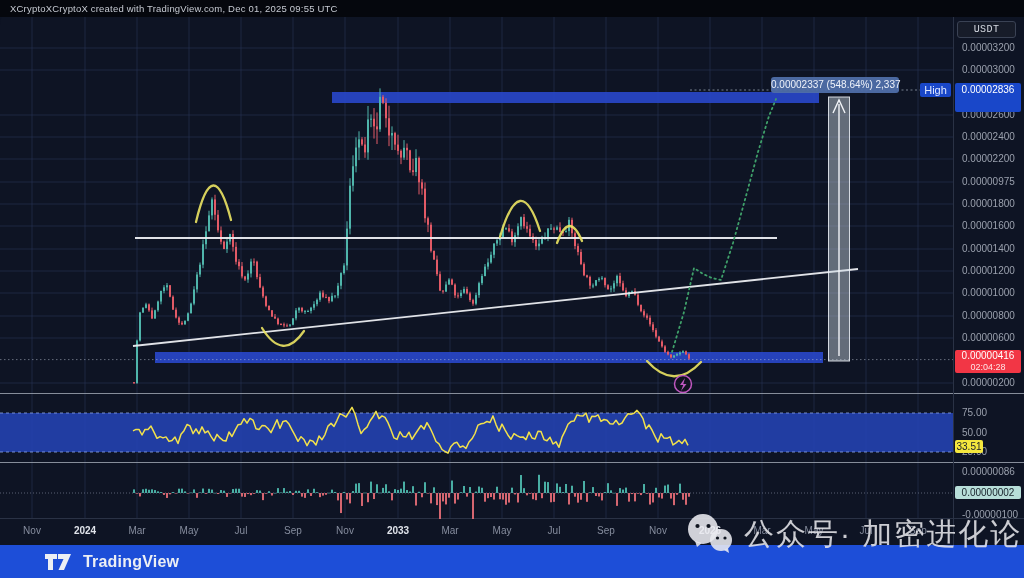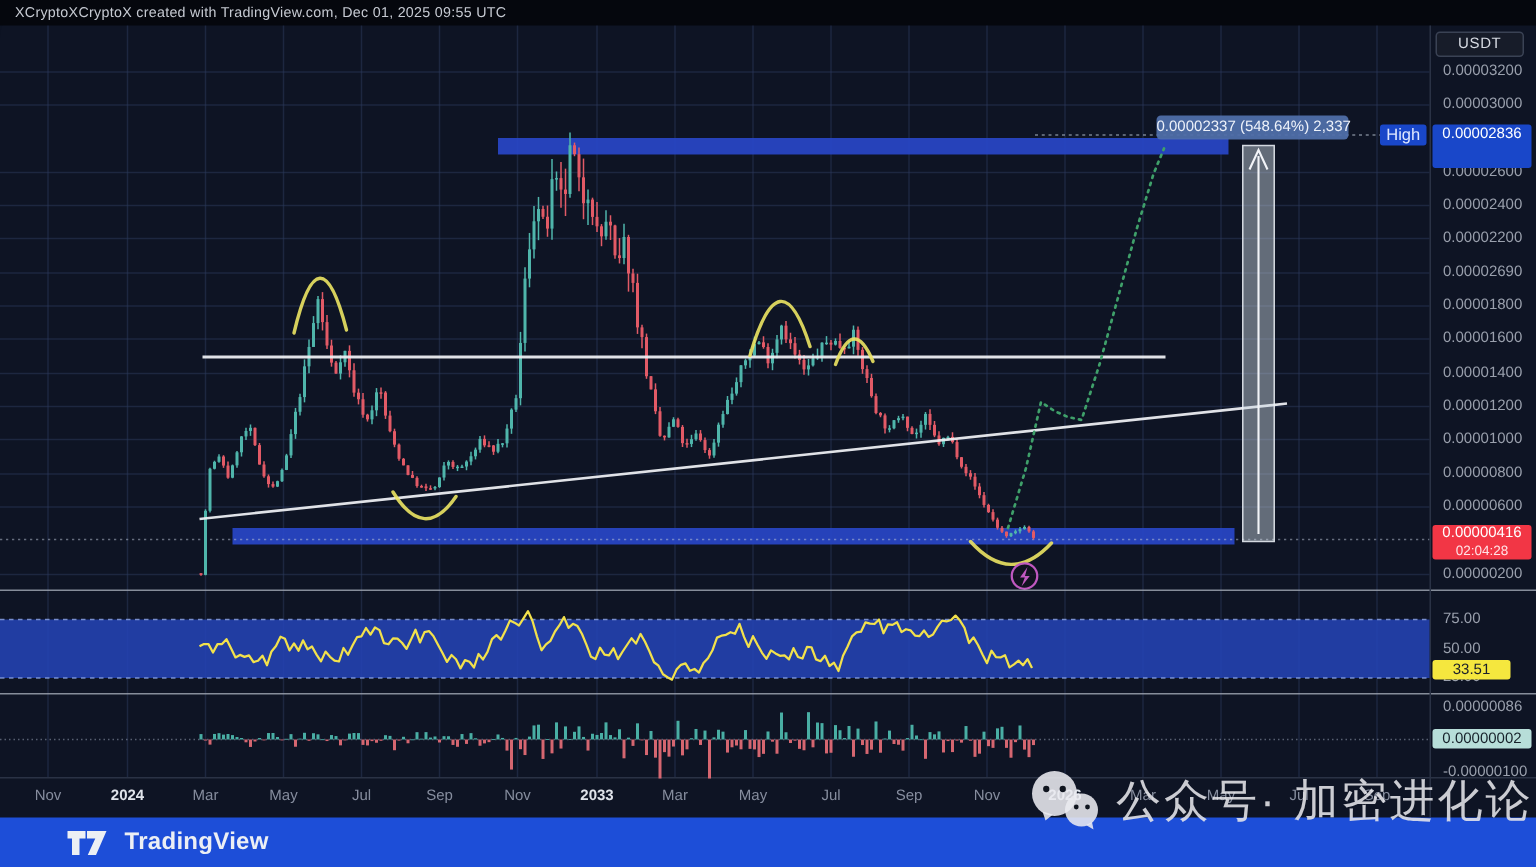--- a/index.html
+++ b/index.html
@@ -7,34 +7,34 @@
   .abs{position:absolute;}
   #stage{position:relative;width:1024px;height:578px;background:#0e1424;border-radius:25px;}
   #topbar{left:0;top:0;width:1024px;height:17px;background:#05070d;color:#c6cad2;font-size:9.5px;
     line-height:17px;padding-left:10px;box-sizing:border-box;letter-spacing:.2px;}
   #legend{left:10px;top:21px;height:15px;font-size:11px;color:#dde1ea;white-space:nowrap;z-index:5;}
   #legend .k{color:#8f97a8;margin-left:7px;font-size:10.5px;}
   #legend .v{color:#e0556a;font-size:10.5px;}
   #legend .chg{color:#e0556a;margin-left:7px;font-size:10.5px;}
   #chart-svg{left:0;top:0;z-index:1;}
   #usdt-btn{left:957px;top:21px;width:57px;height:15px;border:1px solid #3a4254;border-radius:3px;
-    background:#171c29;color:#d6dae2;font-size:10px;text-align:center;line-height:15px;z-index:6;letter-spacing:.4px;}
+    background:#171c29;color:#d6dae2;font-size:10px;text-align:center;line-height:15px;z-index:6;letter-spacing:.4px;font-family:Liberation Mono, monospace;}
   .ptick{position:absolute;left:962px;font-size:10px;color:#9aa0ad;z-index:4;white-space:nowrap;}
   .ttick{position:absolute;top:525px;font-size:10px;color:#868d9e;transform:translateX(-50%);z-index:4;}
   .ttick.year{color:#dfe3ea;font-weight:bold;}
   #high-axis-badge{left:955px;top:83px;width:66px;height:29px;background:#1947c9;border-radius:2px;
     color:#fff;font-size:10px;text-align:center;line-height:14px;z-index:6;}
   #high-float-badge{left:920px;top:83px;width:31px;height:14px;background:#1947c9;border-radius:2px;
     color:#dfe8ff;font-size:11px;text-align:center;line-height:14px;z-index:6;}
   #target-badge{left:771px;top:77px;width:128px;height:16px;background:rgba(79,110,169,.95);border-radius:3px;
     color:#eef2fa;font-size:10px;text-align:center;line-height:16px;z-index:6;white-space:nowrap;}
   #last-badge{left:955px;top:350px;width:66px;height:23px;background:#f23645;border-radius:2px;
     color:#fff;font-size:10px;text-align:center;line-height:11.5px;z-index:6;}
   #last-badge .cd{font-size:9px;color:#ffe3e6;}
-  #rsi-badge{left:955px;top:440px;width:52px;height:13px;background:#f5e73e;border-radius:2px;
+  #rsi-badge{left:955px;top:440px;width:28px;height:13px;background:#f5e73e;border-radius:2px;
     color:#1b1f2b;font-size:10px;text-align:center;line-height:13px;z-index:6;}
   #hist-badge{left:955px;top:486px;width:66px;height:13px;background:#b7ded9;border-radius:2px;
     color:#16212a;font-size:10px;text-align:center;line-height:13px;z-index:6;}
   #watermark{left:683px;top:512px;z-index:9;display:flex;align-items:center;pointer-events:none;}
   #wm-text{font-size:30px;color:rgba(230,230,235,.88);letter-spacing:2px;margin-left:9px;
     font-family:"Liberation Sans","DejaVu Sans",sans-serif;white-space:nowrap;}
   #footer{left:0;top:545px;width:1024px;height:33px;background:#1d4ed8;z-index:8;display:flex;align-items:center;padding-left:28px;}
   #brand-text{color:#eceff4;font-size:16px;font-weight:bold;margin-left:9px;letter-spacing:.2px;}
 </style>
 </head>
@@ -667,21 +667,21 @@
 
 
   <div id="usdt-btn" class="abs">USDT</div>
 
   <div id="price-axis">
       <div class="ptick" style="top: 42px;">0.00003200</div>
       <div class="ptick" style="top: 64px;">0.00003000</div>
       <div class="ptick" style="top: 109px;">0.00002600</div>
       <div class="ptick" style="top: 131px;">0.00002400</div>
       <div class="ptick" style="top: 153px;">0.00002200</div>
-      <div class="ptick" style="top: 176px;">0.00002690</div>
+      <div class="ptick" style="top: 176px;">0.00000975</div>
       <div class="ptick" style="top: 198px;">0.00001800</div>
       <div class="ptick" style="top: 220px;">0.00001600</div>
       <div class="ptick" style="top: 243px;">0.00001400</div>
       <div class="ptick" style="top: 265px;">0.00001200</div>
       <div class="ptick" style="top: 287px;">0.00001000</div>
       <div class="ptick" style="top: 310px;">0.00000800</div>
       <div class="ptick" style="top: 332px;">0.00000600</div>
       <div class="ptick" style="top: 377px;">0.00000200</div>
       <div class="ptick" style="top: 407px;">75.00</div>
       <div class="ptick" style="top: 427px;">50.00</div>

